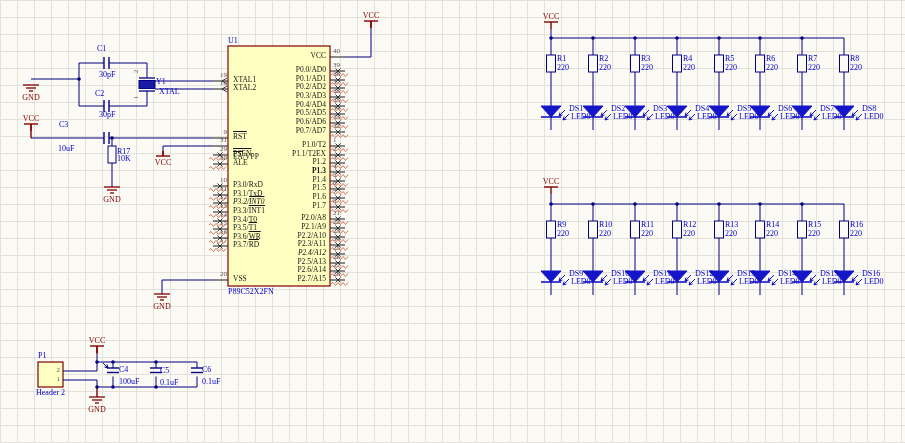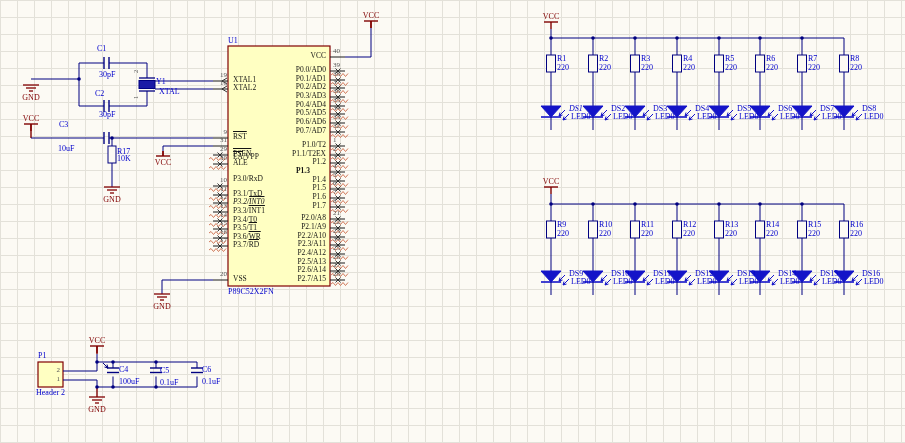--- a/index.html
+++ b/index.html
@@ -480,21 +480,21 @@
       <div class="lbl pin-name rich" style="left: 233px; top: 84px;">XTAL2</div>
       <div class="lbl pin-num anchor-r" style="left: 227px; top: 80px;">18</div>
       <div class="lbl pin-name rich" style="left: 233px; top: 133px;"><span class="ov">RST</span></div>
       <div class="lbl pin-num anchor-r" style="left: 227px; top: 129px;">9</div>
       <div class="lbl pin-name rich" style="left: 233px; top: 141px; margin-top: 12px;"><span class="ov">EA</span><span>/VPP</span></div>
       <div class="lbl pin-num anchor-r" style="left: 227px; top: 137px;">31</div>
       <div class="lbl pin-name rich" style="left: 233px; top: 150px;"><span class="ov">PSEN</span></div>
       <div class="lbl pin-num anchor-r" style="left: 227px; top: 146px;">29</div>
       <div class="lbl pin-name rich" style="left: 233px; top: 159px;">ALE</div>
       <div class="lbl pin-num anchor-r" style="left: 227px; top: 155px;">30</div>
-      <div class="lbl pin-name rich" style="left: 233px; top: 175px;">P3.0/RxD</div>
+      <div class="lbl pin-name rich" style="left: 233px; top: 181px;">P3.0/RxD</div>
       <div class="lbl pin-num anchor-r" style="left: 227px; top: 177px;">10</div>
       <div class="lbl pin-name rich" style="left: 233px; top: 190px;">P3.1/TxD</div>
       <div class="lbl pin-num anchor-r" style="left: 227px; top: 186px;">11</div>
       <div class="lbl pin-name rich" style="left: 233px; top: 198px; font-style: italic;"><span>P3.2/</span><span class="ov">INT0</span></div>
       <div class="lbl pin-num anchor-r" style="left: 227px; top: 194px;">12</div>
       <div class="lbl pin-name rich" style="left: 233px; top: 207px;"><span>P3.3/</span><span class="ov">INT1</span></div>
       <div class="lbl pin-num anchor-r" style="left: 227px; top: 203px;">13</div>
       <div class="lbl pin-name rich" style="left: 233px; top: 216px;">P3.4/T0</div>
       <div class="lbl pin-num anchor-r" style="left: 227px; top: 212px;">14</div>
       <div class="lbl pin-name rich" style="left: 233px; top: 224px;"><span>P3.5/</span><span class="ov">T1</span></div>
@@ -522,39 +522,39 @@
       <div class="lbl pin-name rich anchor-r" style="left: 326px; top: 118px;">P0.6/AD6</div>
       <div class="lbl pin-num" style="left: 333px; top: 114px;">33</div>
       <div class="lbl pin-name rich anchor-r" style="left: 326px; top: 127px;">P0.7/AD7</div>
       <div class="lbl pin-num" style="left: 333px; top: 123px;">32</div>
       <div class="lbl pin-name rich anchor-r" style="left: 326px; top: 141px;">P1.0/T2</div>
       <div class="lbl pin-num" style="left: 333px; top: 137px;">1</div>
       <div class="lbl pin-name rich anchor-r" style="left: 326px; top: 150px;">P1.1/T2EX</div>
       <div class="lbl pin-num" style="left: 333px; top: 146px;">2</div>
       <div class="lbl pin-name rich anchor-r" style="left: 326px; top: 158px;">P1.2</div>
       <div class="lbl pin-num" style="left: 333px; top: 154px;">3</div>
-      <div class="lbl pin-name rich anchor-r" style="left: 310px; top: 167px; font-weight: bold;">P1.3</div>
+      <div class="lbl pin-name rich anchor-r" style="left: 326px; top: 167px; font-weight: bold;">P1.3</div>
       <div class="lbl pin-num" style="left: 333px; top: 163px;">4</div>
       <div class="lbl pin-name rich anchor-r" style="left: 326px; top: 176px;">P1.4</div>
       <div class="lbl pin-num" style="left: 333px; top: 172px;">5</div>
       <div class="lbl pin-name rich anchor-r" style="left: 326px; top: 184px;">P1.5</div>
       <div class="lbl pin-num" style="left: 333px; top: 180px;">6</div>
       <div class="lbl pin-name rich anchor-r" style="left: 326px; top: 193px;">P1.6</div>
       <div class="lbl pin-num" style="left: 333px; top: 189px;">7</div>
       <div class="lbl pin-name rich anchor-r" style="left: 326px; top: 202px;">P1.7</div>
       <div class="lbl pin-num" style="left: 333px; top: 198px;">8</div>
       <div class="lbl pin-name rich anchor-r" style="left: 326px; top: 214px;">P2.0/A8</div>
       <div class="lbl pin-num" style="left: 333px; top: 210px;">21</div>
       <div class="lbl pin-name rich anchor-r" style="left: 326px; top: 223px;">P2.1/A9</div>
       <div class="lbl pin-num" style="left: 333px; top: 219px;">22</div>
       <div class="lbl pin-name rich anchor-r" style="left: 326px; top: 232px;">P2.2/A10</div>
       <div class="lbl pin-num" style="left: 333px; top: 228px;">23</div>
       <div class="lbl pin-name rich anchor-r" style="left: 326px; top: 240px;">P2.3/A11</div>
       <div class="lbl pin-num" style="left: 333px; top: 236px;">34</div>
-      <div class="lbl pin-name rich anchor-r" style="left: 326px; top: 249px;">P2.4/A12</div>
+      <div class="lbl pin-name rich anchor-r" style="left: 326px; top: 249px; font-style: italic;">P2.4/A12</div>
       <div class="lbl pin-num" style="left: 333px; top: 245px;">25</div>
       <div class="lbl pin-name rich anchor-r" style="left: 326px; top: 258px;">P2.5/A13</div>
       <div class="lbl pin-num" style="left: 333px; top: 254px;">26</div>
       <div class="lbl pin-name rich anchor-r" style="left: 326px; top: 266px;">P2.6/A14</div>
       <div class="lbl pin-num" style="left: 333px; top: 262px;">27</div>
       <div class="lbl pin-name rich anchor-r" style="left: 326px; top: 275px;">P2.7/A15</div>
       <div class="lbl pin-num" style="left: 333px; top: 271px;">28</div>
       <div class="lbl pwr anchor-c" style="left: 371px; top: 12px;">VCC</div>
       <div class="lbl pwr anchor-c" style="left: 31px; top: 94px;">GND</div>
       <div class="lbl des" style="left: 97px; top: 45px;">C1</div>
@@ -569,21 +569,21 @@
       <div class="lbl des" style="left: 59px; top: 121px;">C3</div>
       <div class="lbl val" style="left: 58px; top: 145px;">10uF</div>
       <div class="lbl des" style="left: 117px; top: 148px;">R17</div>
       <div class="lbl val" style="left: 117px; top: 155px;">10K</div>
       <div class="lbl pwr anchor-c" style="left: 112px; top: 196px;">GND</div>
       <div class="lbl pwr anchor-c" style="left: 163px; top: 159px;">VCC</div>
       <div class="lbl pwr anchor-c" style="left: 162px; top: 303px;">GND</div>
       <div class="lbl pwr anchor-c" style="left: 551px; top: 13px;">VCC</div>
       <div class="lbl des" style="left: 557px; top: 55px;">R1</div>
       <div class="lbl val" style="left: 557px; top: 64px;">220</div>
-      <div class="lbl des" style="left: 569px; top: 105px; font-style: italic;">DS1</div>
+      <div class="lbl des" style="left: 569px; top: 105px;">DS1</div>
       <div class="lbl val" style="left: 571px; top: 113px;">LED0</div>
       <div class="lbl des" style="left: 599px; top: 55px;">R2</div>
       <div class="lbl val" style="left: 599px; top: 64px;">220</div>
       <div class="lbl des" style="left: 611px; top: 105px;">DS2</div>
       <div class="lbl val" style="left: 613px; top: 113px;">LED0</div>
       <div class="lbl des" style="left: 641px; top: 55px;">R3</div>
       <div class="lbl val" style="left: 641px; top: 64px;">220</div>
       <div class="lbl des" style="left: 653px; top: 105px;">DS3</div>
       <div class="lbl val" style="left: 655px; top: 113px;">LED0</div>
       <div class="lbl des" style="left: 683px; top: 55px;">R4</div>

